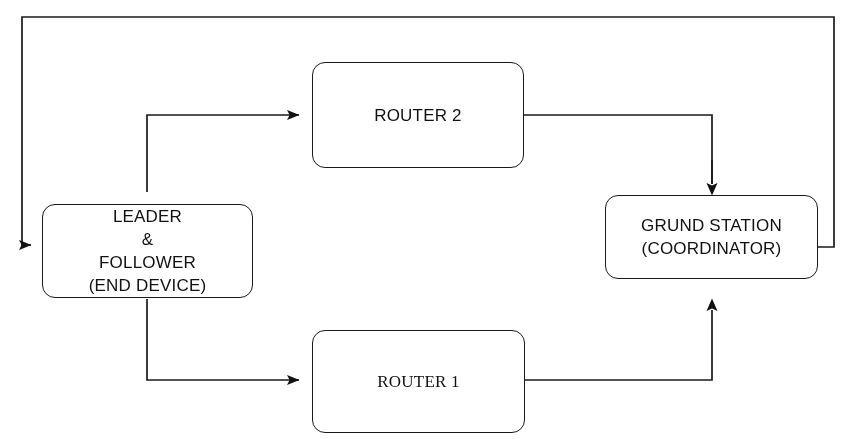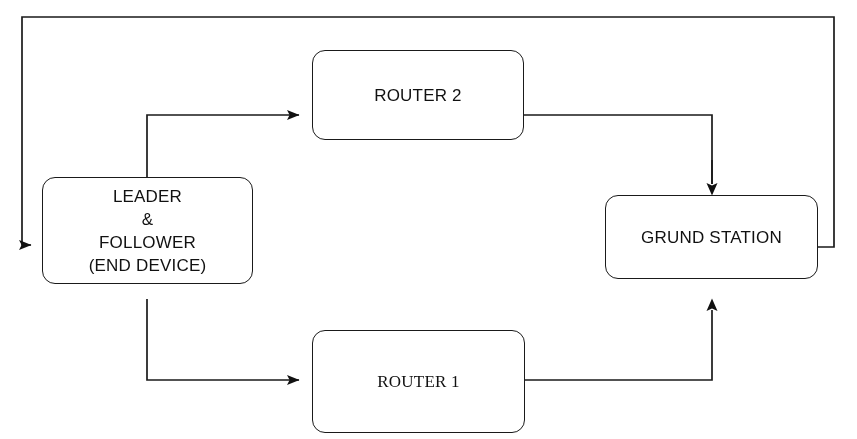--- a/index.html
+++ b/index.html
@@ -39,30 +39,30 @@
     line-height: 23px;
     letter-spacing: 0.2px;
     text-align: center;
     white-space: nowrap;
   }
   .node-line {
     display: block;
   }
   #node-leader {
     left: 42px;
-    top: 177px;
+    top: 204px;
     width: 211px;
-    height: 107px;
+    height: 94px;
     z-index: 3;
   }
   #node-router2 {
     left: 312px;
-    top: 50px;
+    top: 62px;
     width: 212px;
-    height: 90px;
+    height: 106px;
     z-index: 3;
   }
   #node-router1 {
     left: 312px;
     top: 330px;
     width: 213px;
     height: 103px;
     z-index: 3;
     font-family: Liberation Serif, serif;
   }
@@ -112,15 +112,16 @@
   <div class="node-box" id="node-router2">
     <span class="node-line">ROUTER 2</span>
   </div>
 
   <div class="node-box" id="node-router1">
     <span class="node-line">ROUTER 1</span>
   </div>
 
   <div class="node-box" id="node-ground">
     <span class="node-line">GRUND STATION</span>
+    <span class="node-line">(COORDINATOR)</span>
   </div>
 
 </div>
 
 </body></html>

